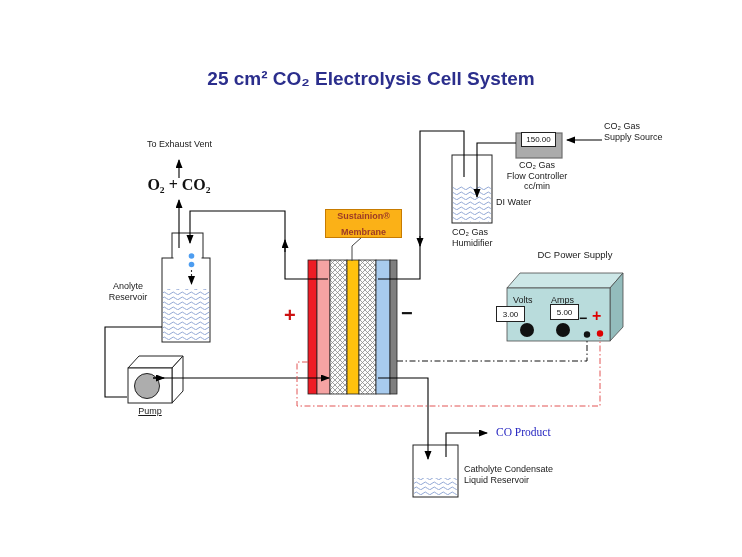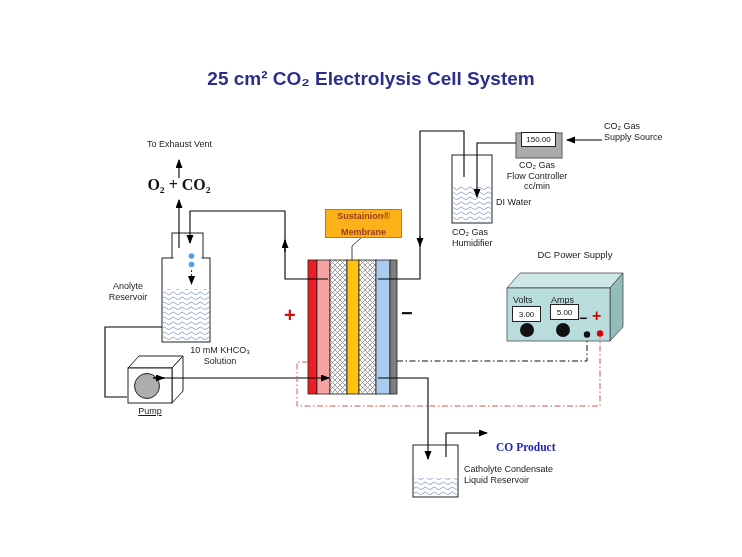--- a/index.html
+++ b/index.html
@@ -12,22 +12,22 @@
   .title{position:absolute;z-index:2;left:0;top:68px;width:742px;text-align:center;
          font-size:19px;font-weight:700;color:#2B2E8C;}
   .serifb{font-family:"Liberation Serif",serif;font-weight:700;font-size:16px;color:#111;}
   .membrane{position:absolute;z-index:2;left:325px;top:209px;width:75px;height:27px;
             background:#FBB117;border:1px solid #C77B00;color:#9C3A26;font-size:9px;
             font-weight:700;display:flex;align-items:center;justify-content:center;
             text-align:center;white-space:pre-line;line-height:16px;}
   .disp{position:absolute;z-index:2;background:#fff;border:1px solid #222;
         display:flex;align-items:center;justify-content:center;font-size:8px;color:#111;}
   .sign{position:absolute;z-index:2;font-weight:700;}
-  .coproduct{position:absolute;z-index:2;left:496px;top:441px;
-             font-family:"Liberation Serif",serif;font-weight:700;font-size:11.5px;color:#1F1FBF;}
+  .coproduct{position:absolute;z-index:2;left:496px;top:426px;
+             font-family:"Liberation Serif",serif;font-weight:400;font-size:11.5px;color:#1F1FBF;}
 </style>
 </head>
 <body>
 
 <div class="stage">
 
   <svg class="layer" width="742" height="557" viewBox="0 0 742 557">
     <defs>
       <pattern id="waves" width="9" height="5" patternUnits="userSpaceOnUse">
         <rect width="9" height="5" fill="#ffffff"></rect>
@@ -110,22 +110,20 @@
     <path d="M308,362 L297,362 L297,406 L600,406 L600,338" fill="none" stroke="#E25555" stroke-width="1" stroke-dasharray="6 2.5 1.5 2.5"></path>
   </svg>
 
   <div class="title">25 cm² CO₂ Electrolysis Cell System</div>
 
   <div class="lbl ctr" style="left:132px;top:139px;width:95px;">To Exhaust Vent</div>
   <div class="lbl ctr serifb" style="left:143px;top:180px;width:72px;">O₂ + CO₂</div>
 
   <div class="lbl ctr" style="left:93px;top:281px;width:70px;">Anolyte
 Reservoir</div>
-  <div class="lbl ctr" style="left:176px;top:345px;width:88px;">10 mM KHCO₃
-Solution</div>
   <div class="lbl ctr" style="left:127px;top:406px;width:46px;text-decoration:underline;">Pump</div>
 
   <div class="membrane">Sustainion®
 Membrane</div>
   <div class="sign" style="left:284px;top:304px;font-size:20px;color:#CC1111;">+</div>
   <div class="sign" style="left:401px;top:302px;font-size:20px;color:#111;">−</div>
 
   <div class="lbl" style="left:452px;top:227px;width:70px;">CO₂ Gas
 Humidifier</div>
   <div class="lbl" style="left:496px;top:197px;width:50px;">DI Water</div>
@@ -134,21 +132,21 @@
 Flow Controller
 cc/min</div>
   <div class="disp" style="left:521px;top:132px;width:33px;height:13px;">150.00</div>
 
   <div class="lbl" style="left:604px;top:121px;width:72px;">CO₂ Gas
 Supply Source</div>
 
   <div class="lbl ctr" style="left:524px;top:250px;width:102px;font-size:9.5px;">DC Power Supply</div>
   <div class="lbl" style="left:513px;top:295px;width:30px;">Volts</div>
   <div class="lbl" style="left:551px;top:295px;width:30px;">Amps</div>
-  <div class="disp" style="left:512px;top:306px;width:27px;height:14px;">3.00</div>
+  <div class="disp" style="left:496px;top:306px;width:27px;height:14px;">3.00</div>
   <div class="disp" style="left:550px;top:304px;width:27px;height:14px;">5.00</div>
   <div class="sign" style="left:579px;top:310px;font-size:14px;color:#111;">−</div>
   <div class="sign" style="left:592px;top:307px;font-size:16px;color:#DD0000;">+</div>
 
   <div class="coproduct">CO Product</div>
   <div class="lbl" style="left:464px;top:464px;width:110px;">Catholyte Condensate
 Liquid Reservoir</div>
 
 </div>
 

